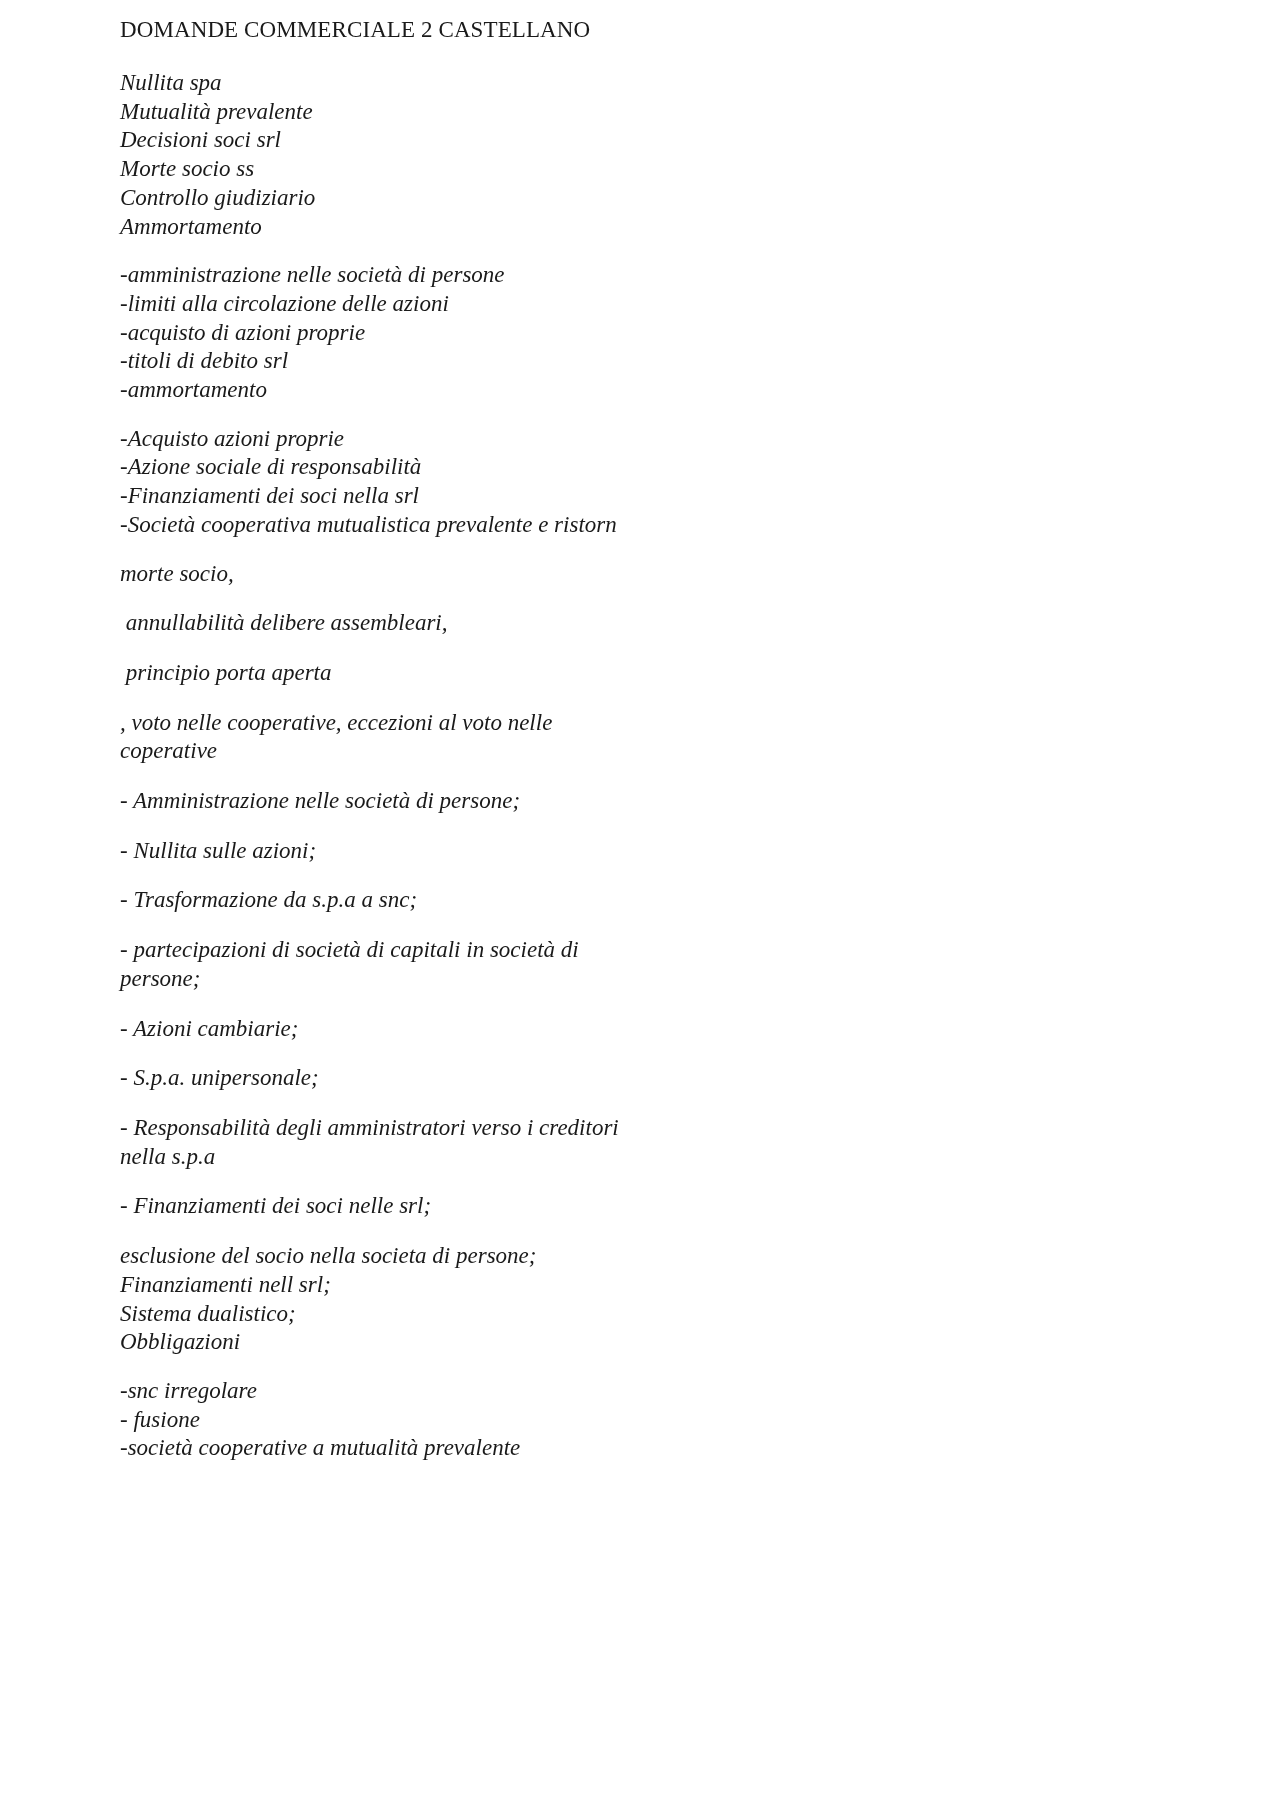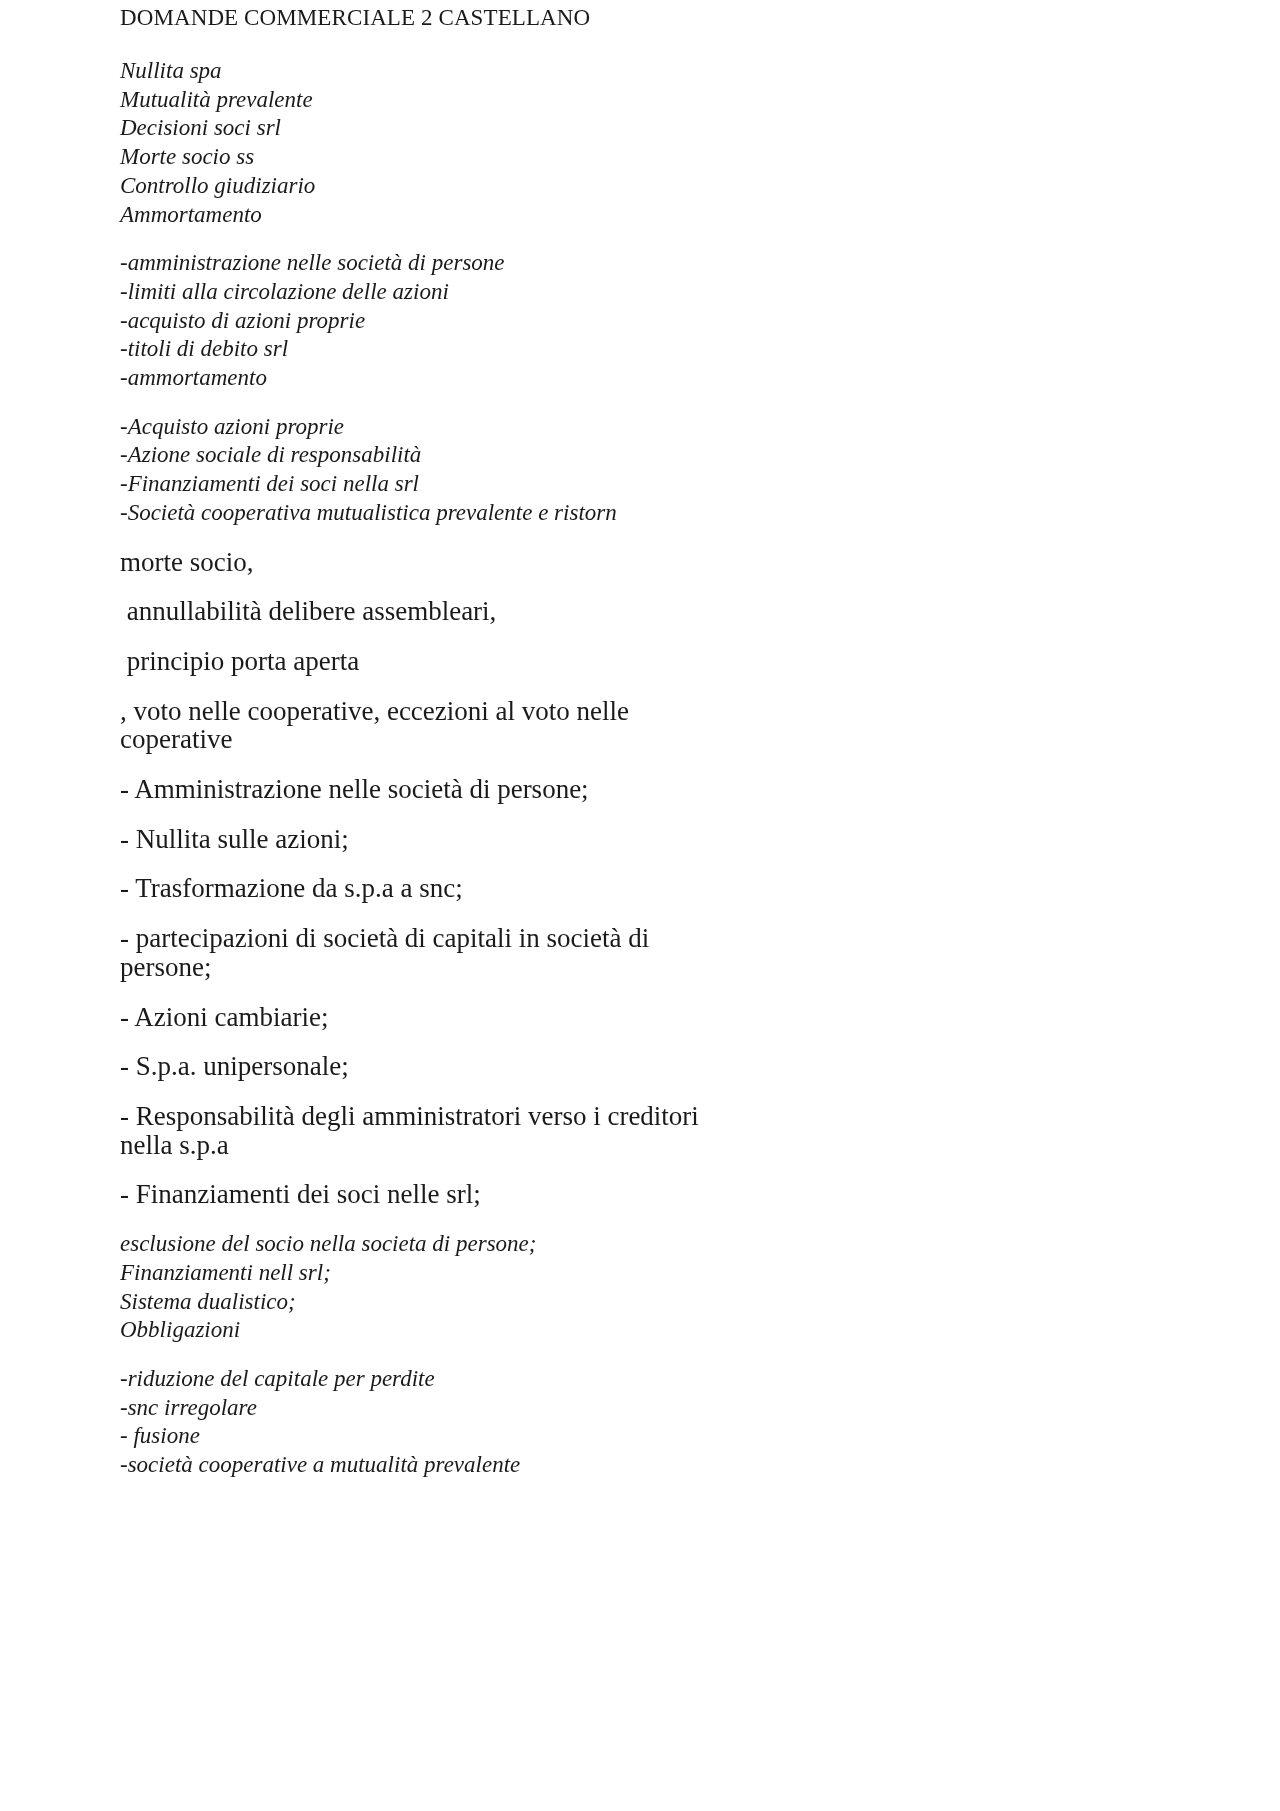--- a/index.html
+++ b/index.html
@@ -1,25 +1,25 @@
 <!DOCTYPE html>
 <html><head>
 <meta charset="utf-8">
 <style>
   html, body { margin: 0; padding: 0; background: #ffffff; }
   body {
     width: 1280px; height: 1811px; position: relative; overflow: hidden;
     font-family: "Liberation Serif", "DejaVu Serif", serif;
     color: #1a1a1a;
   }
-  .page { position: absolute; left: 120px; top: 4px; width: 1040px; }
+  .page { position: absolute; left: 120px; top: 16px; width: 1040px; }
   .title { font-size: 23px; line-height: 28px; margin: 0 0 25px 0; letter-spacing: 0.1px; }
   .block { margin: 0 0 20px 0; font-style: italic; }
   .line { font-size: 23px; line-height: 28.7px; white-space: pre; }
-  .para { font-size: 27px; line-height: 28.7px; margin: 0 0 21px 0; white-space: pre; }
+  .para { font-size: 23px; line-height: 28.7px; margin: 0 0 21px 0; white-space: pre; font-style: italic; }
 </style>
 </head>
 <body>
 
 <div class="page">
   <div class="title">DOMANDE COMMERCIALE 2 CASTELLANO</div>
 
   <div class="block">
     <div class="line">Nullita spa</div>
     <div class="line">Mutualità prevalente</div>
@@ -62,18 +62,17 @@
   <div class="para">- Finanziamenti dei soci nelle srl;</div>
 
   <div class="block">
     <div class="line">esclusione del socio nella societa di persone;</div>
     <div class="line">Finanziamenti nell srl;</div>
     <div class="line">Sistema dualistico;</div>
     <div class="line">Obbligazioni</div>
   </div>
 
   <div class="block">
-    <div class="line">-riduzione del capitale per perdite</div>
     <div class="line">-snc irregolare</div>
     <div class="line">- fusione</div>
     <div class="line">-società cooperative a mutualità prevalente</div>
   </div>
 </div>
 
 </body></html>

